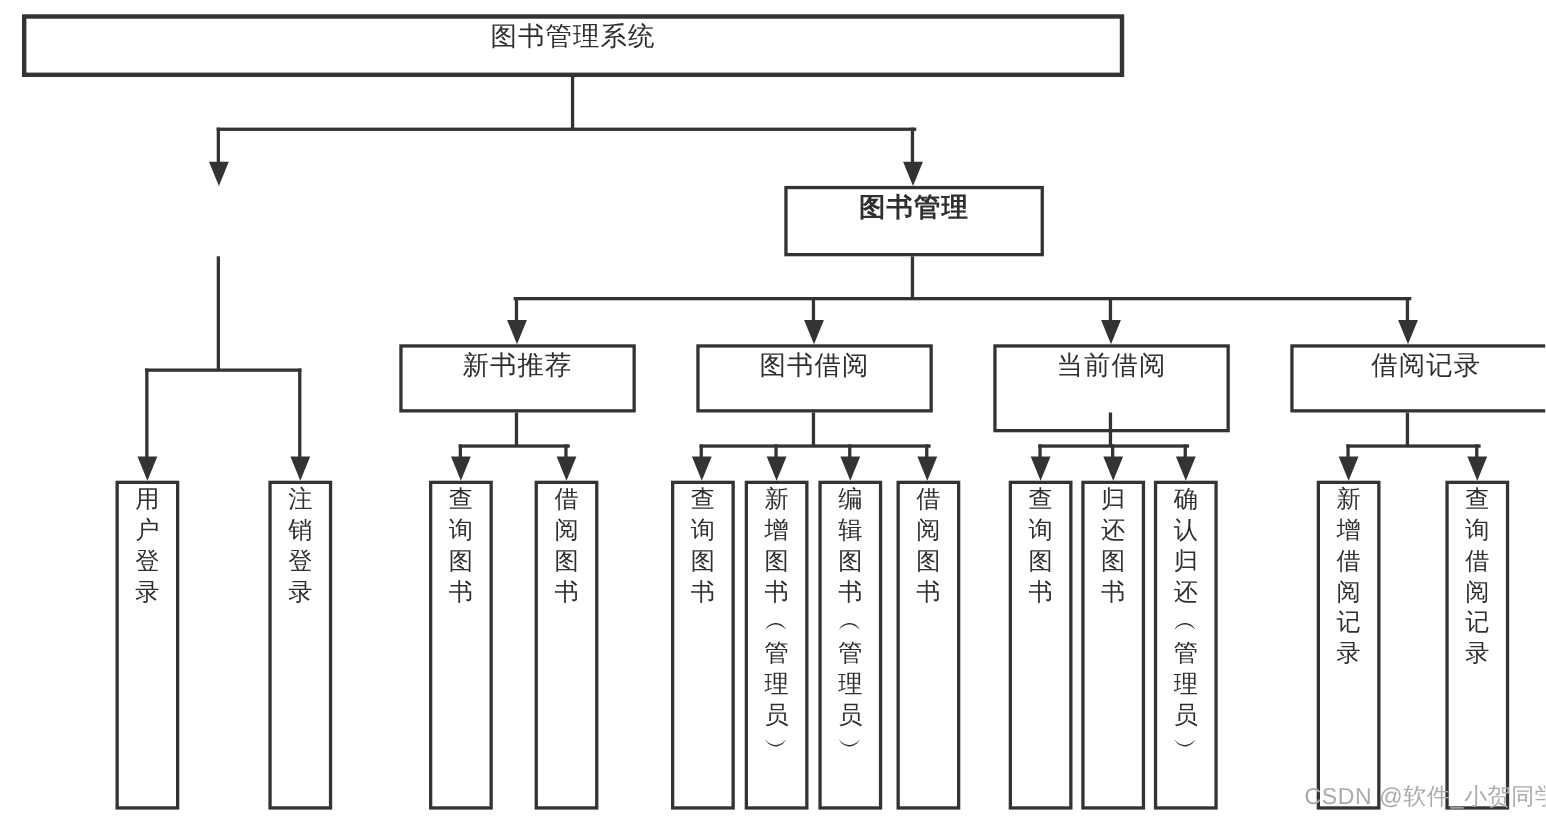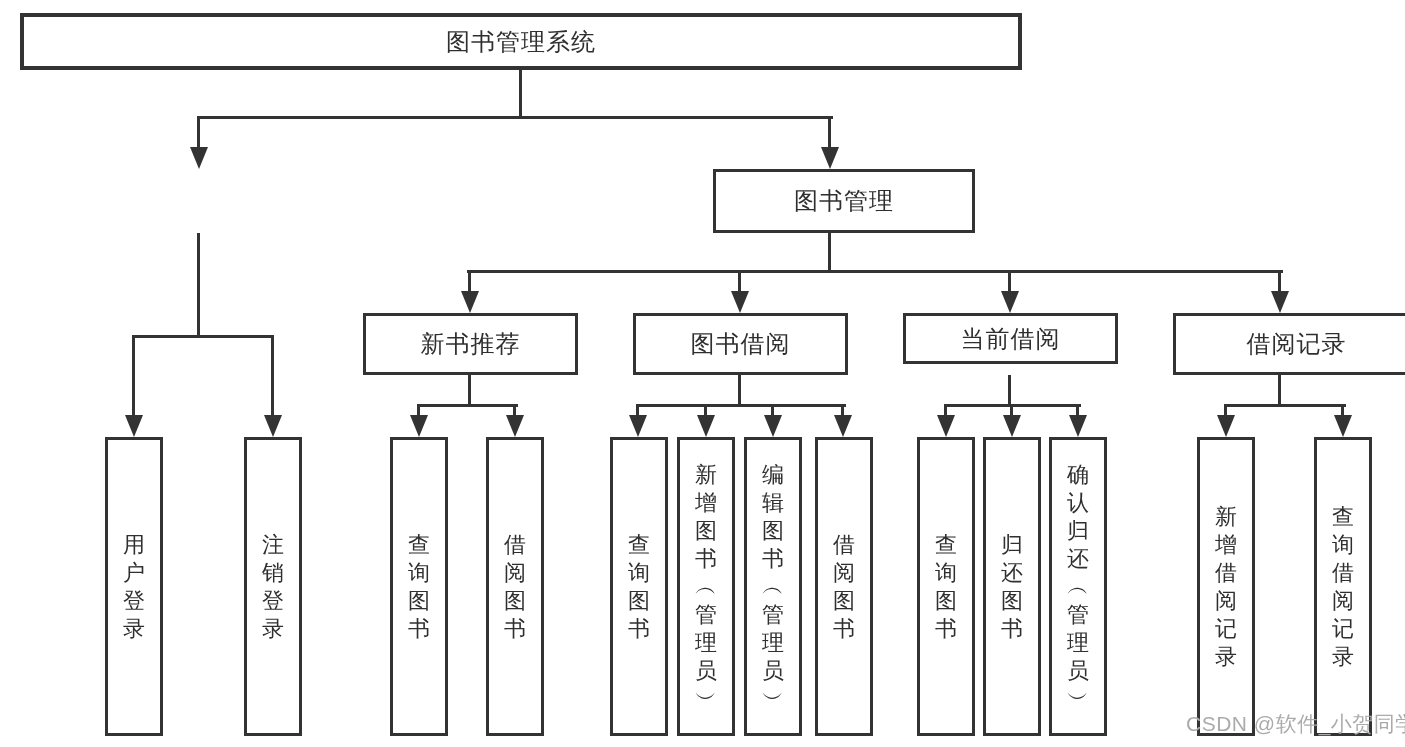--- a/index.html
+++ b/index.html
@@ -12,21 +12,21 @@
   .canvas{
     position:relative;width:1405px;height:747px;overflow:hidden;
     background:var(--background,#fff);
     font-family:"Liberation Sans","DejaVu Sans",sans-serif;
     color:var(--text,#2f2f2f);
   }
   .node{
     position:absolute;box-sizing:border-box;
     background:var(--background,#fff);
     border:3px solid var(--line,#333);
-    display:flex;align-items:center;justify-content:center;
+    display:flex;align-items:flex-start;justify-content:center;
     text-align:center;
   }
   .root{border-width:4px;font-size:24px;letter-spacing:1px;}
   .branch{font-size:24px;letter-spacing:1px;}
   .leaf{font-size:22px;}
   .vtext{display:block;}
   .vchar{display:block;line-height:28px;text-align:center;}
   .hline,.vline{position:absolute;background:var(--line,#333);}
   .hline{height:3px;}
   .vline{width:3px;}
@@ -44,33 +44,33 @@
 </head>
 <body>
 
 <div class="canvas">
 
   <div class="node root" style="left:20px;top:13px;width:1002px;height:57px;">
     <span>图书管理系统</span>
   </div>
 
 
-  <div class="node branch" style="left:713px;top:169px;width:262px;height:64px;">
+  <div class="node branch" style="left:713px;top:169px;width:236px;height:64px;font-weight:bold;">
     <span>图书管理</span>
   </div>
 
   <div class="node branch" style="left:633px;top:313px;width:215px;height:62px;">
     <span>图书借阅</span>
   </div>
 
   <div class="node branch" style="left:363px;top:313px;width:215px;height:62px;">
     <span>新书推荐</span>
   </div>
 
-  <div class="node branch" style="left:903px;top:313px;width:215px;height:51px;">
+  <div class="node branch" style="left:903px;top:313px;width:215px;height:80px;">
     <span>当前借阅</span>
   </div>
 
   <div class="node branch" style="left:1173px;top:313px;width:247px;height:62px;">
     <span>借阅记录</span>
   </div>
 
   <div class="node leaf" style="left:105px;top:437px;width:58px;height:299px;">
     <span class="vtext">
         <span class="vchar">用</span>

